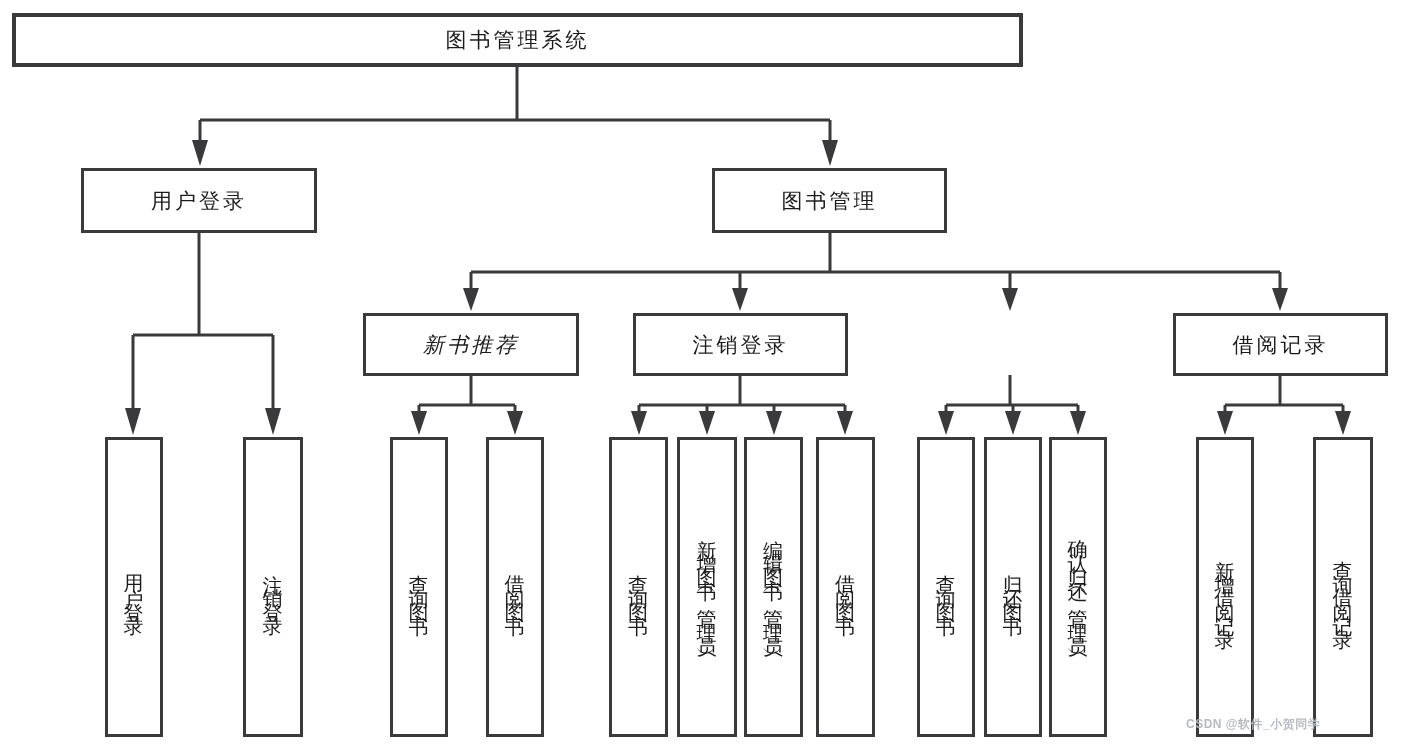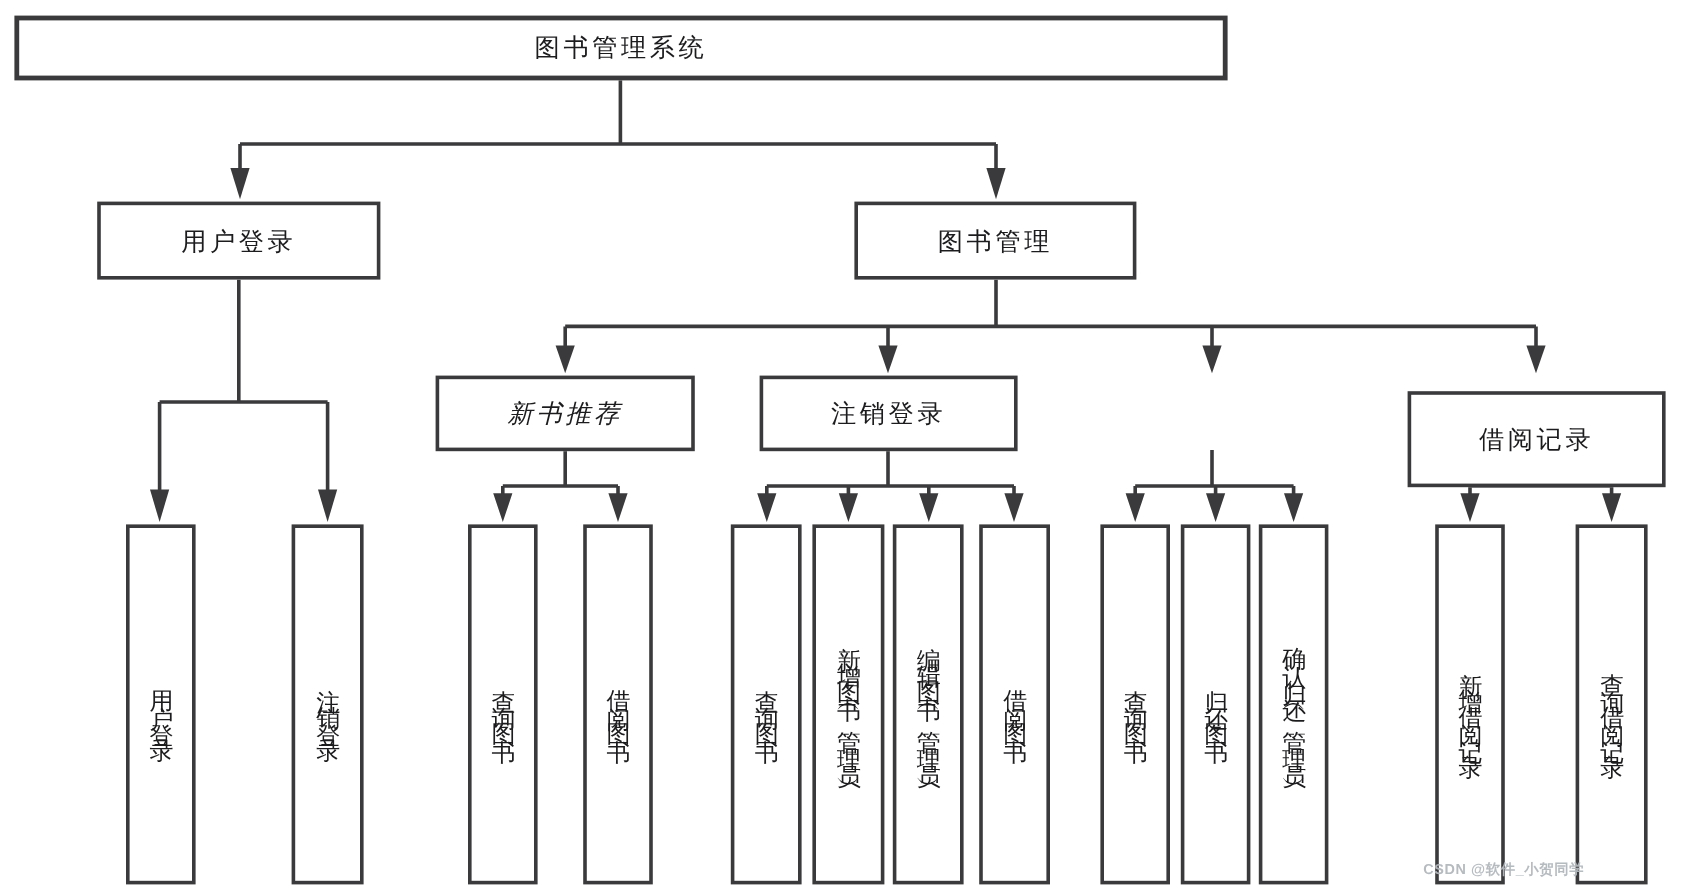--- a/index.html
+++ b/index.html
@@ -107,21 +107,21 @@
   <div class="box hbox" style="left:712px; top:168px; width:235px; height:65px;">
     <span>图书管理</span>
   </div>
 
   <div class="box hbox" style="left:363px; top:313px; width:216px; height:63px;font-style:italic;">
     <span>新书推荐</span>
   </div>
   <div class="box hbox" style="left:633px; top:313px; width:215px; height:63px;">
     <span>注销登录</span>
   </div>
-  <div class="box hbox" style="left:1173px; top:326px; width:215px; height:80px;">
+  <div class="box hbox" style="left:1173px; top:313px; width:215px; height:63px;">
     <span>借阅记录</span>
   </div>
 
   <div class="box vbox" style="left:105px; top:437px; width:58px; height:300px;">
     <span class="vtext">用户登录</span>
   </div>
   <div class="box vbox" style="left:243px; top:437px; width:60px; height:300px;">
     <span class="vtext">注销登录</span>
   </div>
 

